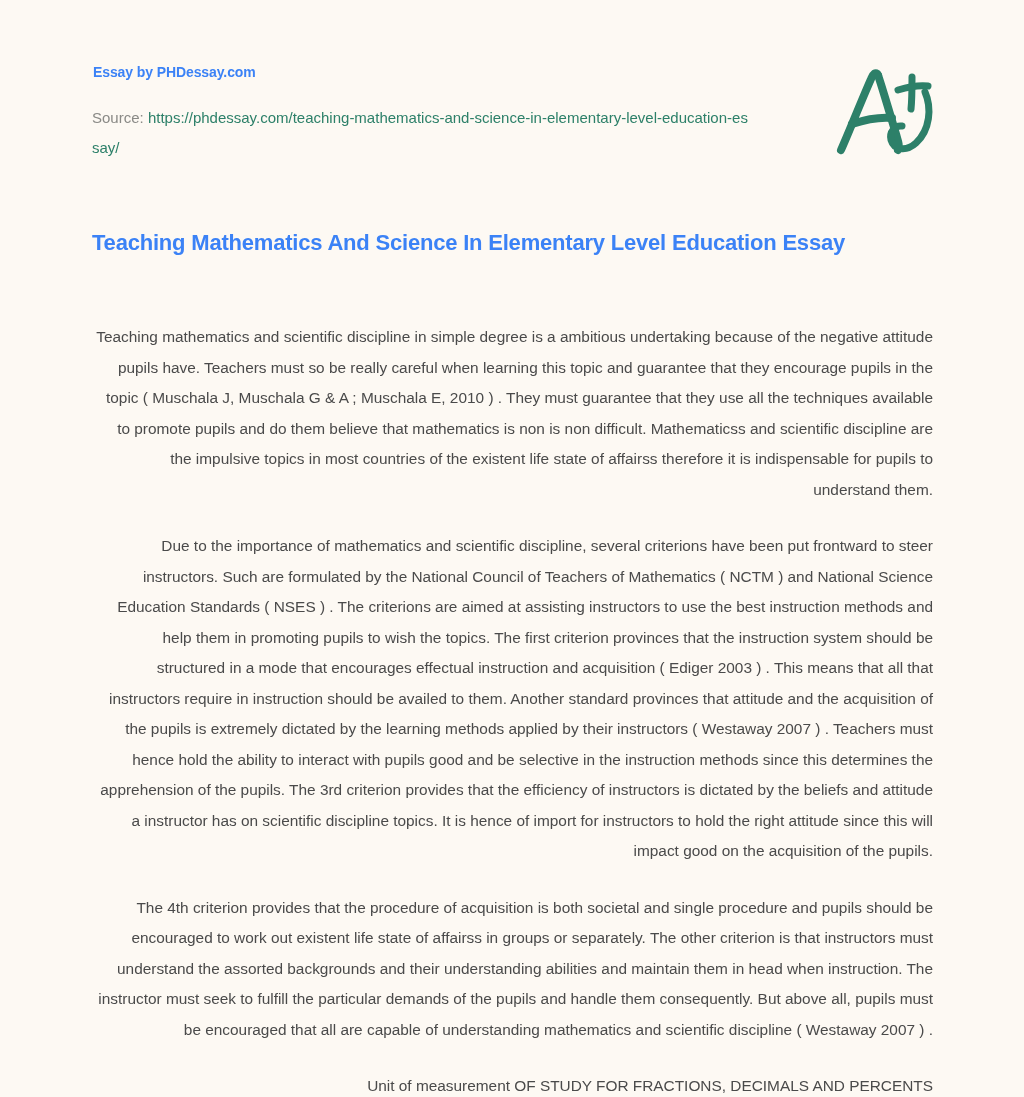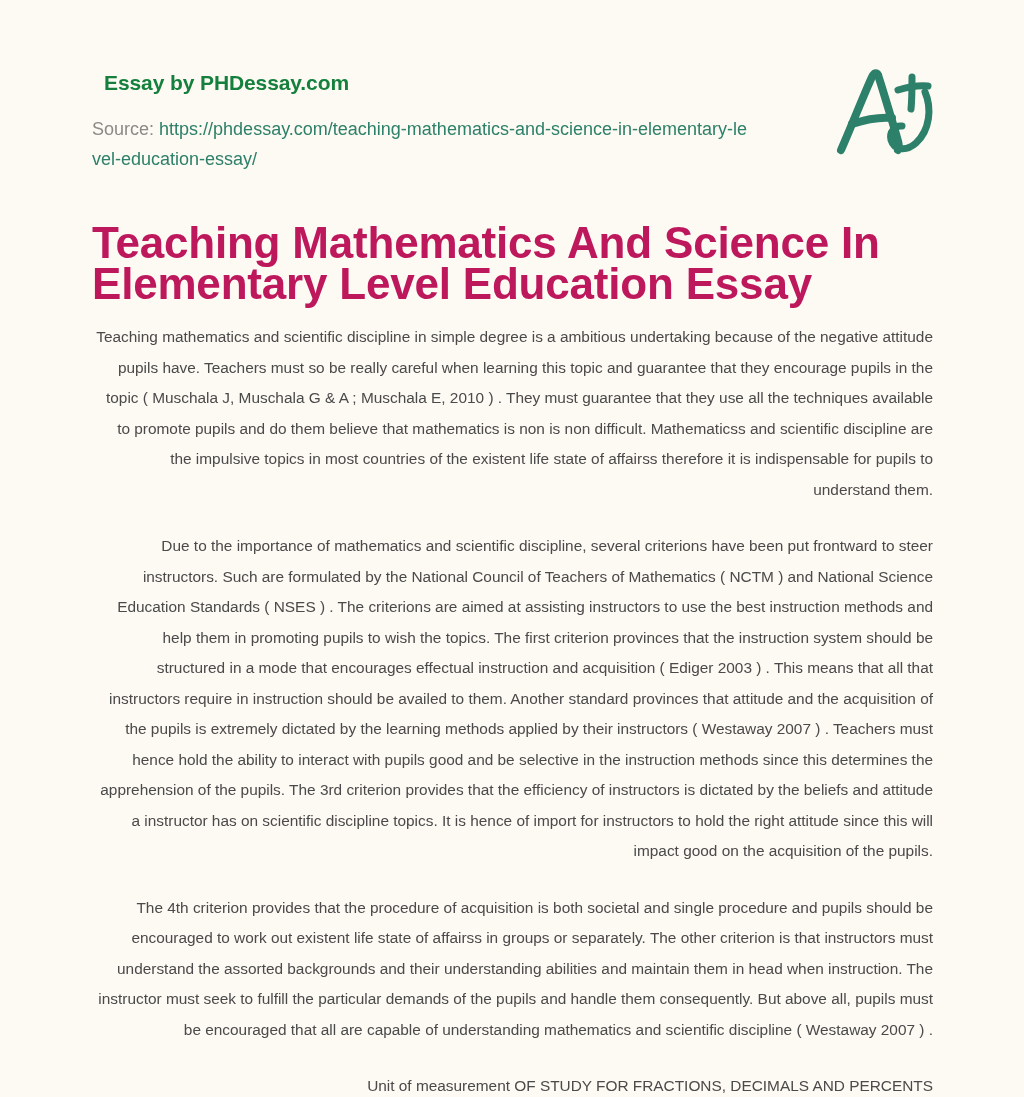--- a/index.html
+++ b/index.html
@@ -25,31 +25,31 @@
 
   
   .header {
     position: absolute;
     left: 92px;
     top: 58px;
     width: 700px;
   }
 
   .brand-line {
-    font-size: 21px;
+    font-size: 14px;
     font-weight: bold;
-    color: #15803d;
+    color: #3b82f6;
     letter-spacing: -0.1px;
     line-height: 26px;
-    margin: 12px;
+    margin: 1px;
   }
 
   .source-line {
     margin-top: 18px;
-    font-size: 18px;
+    font-size: 15px;
     line-height: 30px;
     color: #8a8a86;
     width: 660px;
     word-break: break-word;
   }
 
   .source-label {
     color: #8a8a86;
   }
 
@@ -73,24 +73,24 @@
     height: 112px;
   }
 
   
   .doc-title {
     position: absolute;
     left: 92px;
     top: 222px;
     width: 840px;
     margin: 0;
-    font-size: 44px;
+    font-size: 22px;
     line-height: 41px;
     font-weight: bold;
-    color: #be185d;
+    color: #3b82f6;
     letter-spacing: -0.2px;
   }
 
   
   .body-copy {
     position: absolute;
     left: 95px;
     top: 322px;
     width: 838px;
   }

